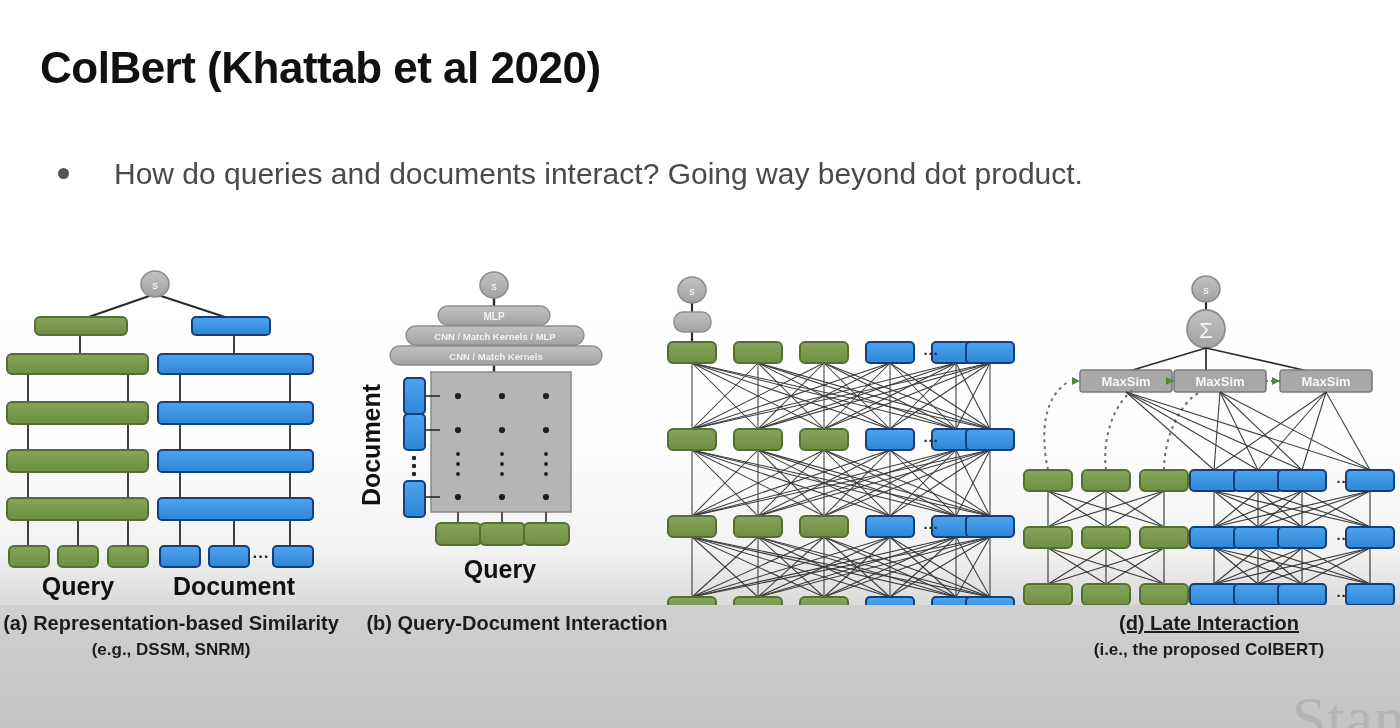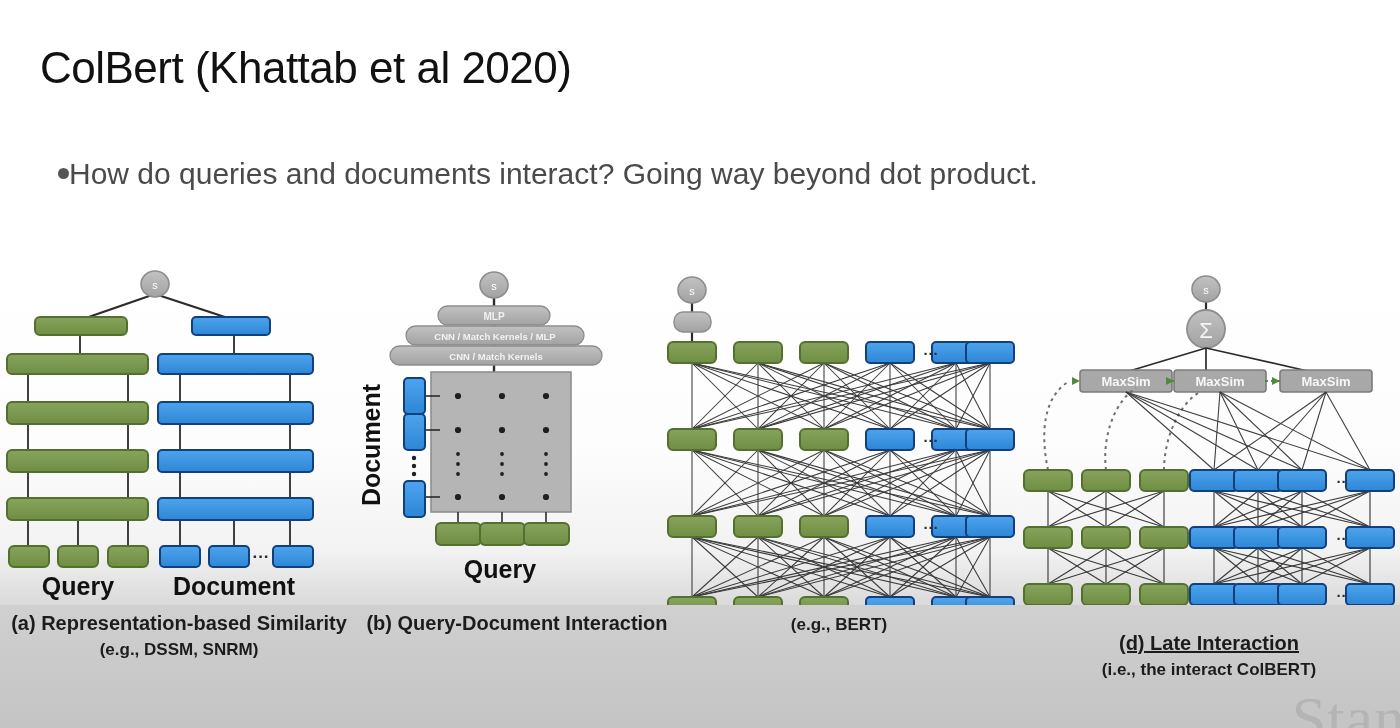--- a/index.html
+++ b/index.html
@@ -9,32 +9,33 @@
     background:#ffffff;
     font-family:"Liberation Sans", sans-serif;
     overflow:hidden;
     position:relative;
   }
   
   .slide-title{
     position:absolute;left:40px;top:44px;
     font-size:44px;line-height:1.1;
     color:#111;letter-spacing:-0.5px;
-    font-weight:400;
+    font-weight:700;
     white-space:nowrap;
   }
   .bullet-row{
     position:absolute;left:58px;top:155px;
     display:flex;align-items:flex-start;
   }
   .bullet-dot{
     width:11px;height:11px;border-radius:50%;
     background:#555;margin-top:13px;margin-right:0px;flex:0 0 auto;
   }
   .bullet-text{
+    margin-left:45px;
     font-size:30px;color:#4a4a4a;white-space:nowrap;line-height:1.25;
   }
 
   
   .figure{
     position:absolute;left:0;top:262px;width:1400px;height:466px;
     background:linear-gradient(to bottom,#ffffff 0%,#fdfdfd 40%,#f2f2f2 62%,#d9d9d9 74%,#cfcfcf 100%);
     overflow:hidden;
   }
   .panels{
@@ -56,24 +57,24 @@
   .caption{
     position:absolute;top:6px;text-align:center;color:#1c1c1c;
   }
   .caption .cap-main{
     font-size:20px;font-weight:bold;line-height:1.25;white-space:nowrap;
   }
   .caption .cap-main.underline{text-decoration:underline;}
   .caption .cap-sub{
     font-size:17px;font-weight:bold;line-height:1.3;margin-top:3px;white-space:nowrap;
   }
-  #cap-a{left:8px;width:342px;}
+  #cap-a{left:0px;width:342px;}
   #cap-b{left:360px;width:314px;}
   #cap-c{left:660px;width:358px;}
-  #cap-d{left:1018px;width:382px;margin-top:20px;}
+  #cap-d{left:1018px;width:382px;}
 
   .watermark{
     position:absolute;right:-6px;bottom:-26px;
     font-family:"Liberation Serif", serif;
     font-size:62px;color:#b4b4b4;
     letter-spacing:1px;
     user-select:none;
   }
 </style>
 </head>
@@ -575,21 +576,20 @@
 
   <div class="caption-band">
     <div class="caption" id="cap-a">
       <div class="cap-main">(a) Representation-based Similarity</div>
       <div class="cap-sub">(e.g., DSSM, SNRM)</div>
     </div>
     <div class="caption" id="cap-b">
       <div class="cap-main">(b) Query-Document Interaction</div>
     </div>
     <div class="caption" id="cap-c">
-      <div class="cap-sub">(e.g., BERT)</div>
     </div>
     <div class="caption" id="cap-d">
       <div class="cap-main underline">(d) Late Interaction</div>
-      <div class="cap-sub">(i.e., the interact ColBERT)</div>
+      <div class="cap-sub">(i.e., the proposed ColBERT)</div>
     </div>
     <div class="watermark">Stan</div>
   </div>
 </div>
 
 </body></html>

